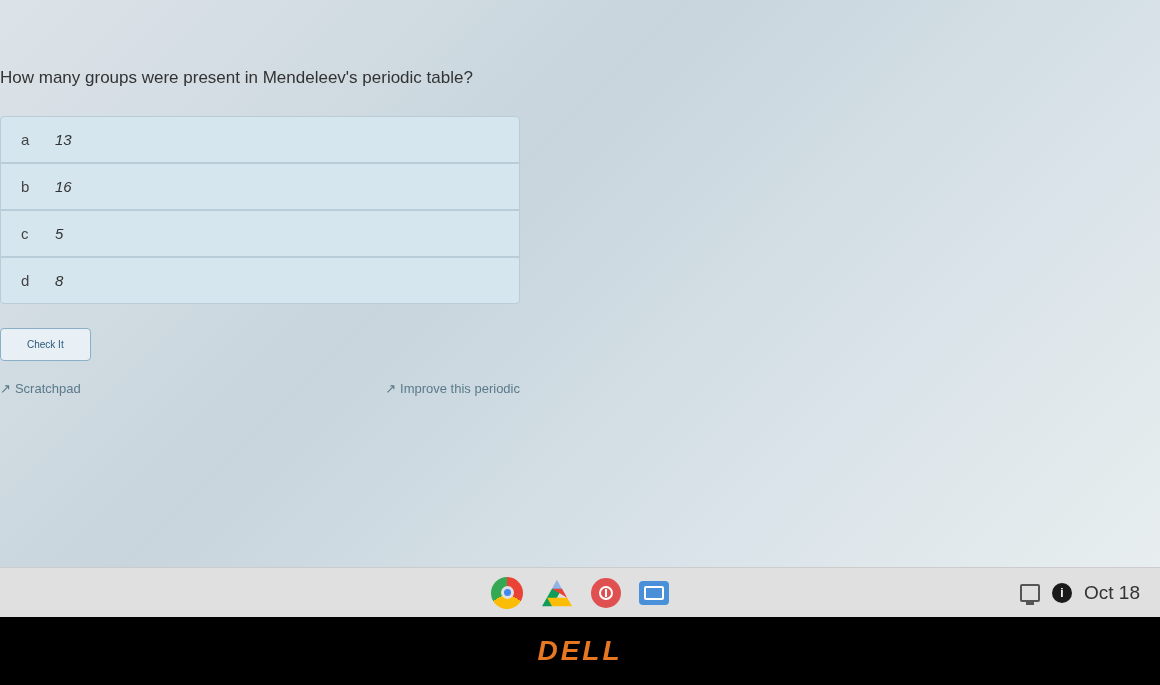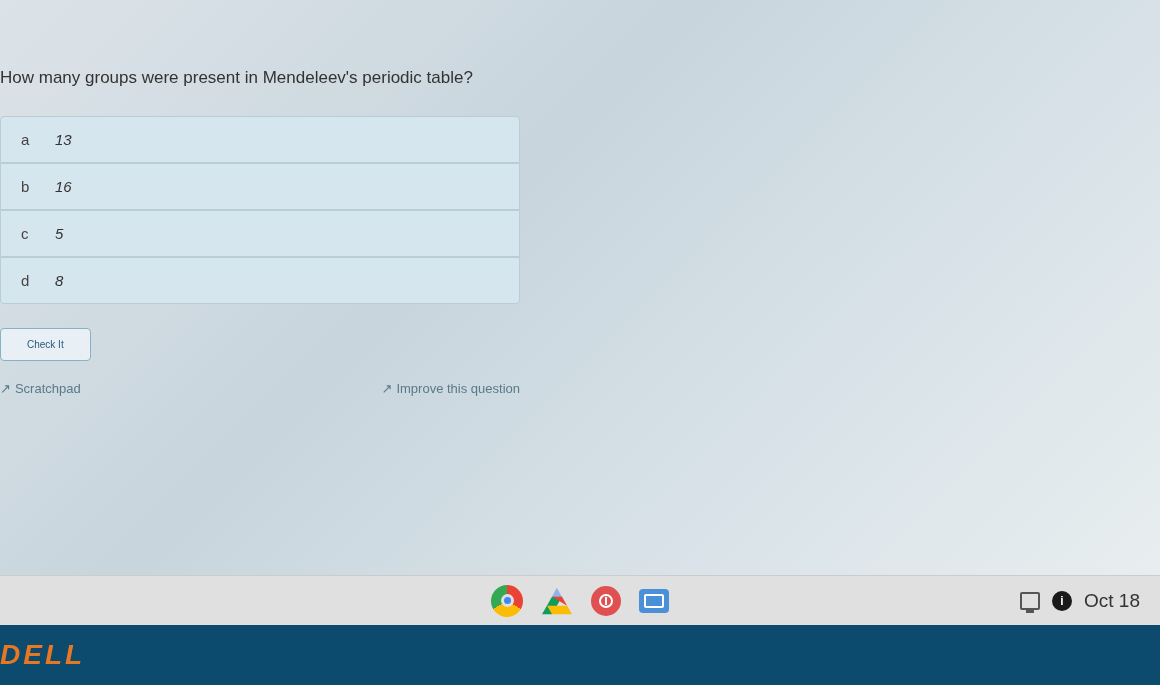--- a/index.html
+++ b/index.html
@@ -162,25 +162,25 @@
       cursor: pointer;
     }
 
     .date-text {
       font-size: 19px;
       color: #333;
     }
 
     
     .dell-bar {
-      height: 60px;
-      background: #0c4a6e;
-      display: flex;
-      align-items: center;
-      justify-content: flex-start;
+      height: 68px;
+      background: #000000;
+      display: flex;
+      align-items: center;
+      justify-content: center;
     }
 
     .dell-logo {
       font-size: 28px;
       font-weight: bold;
       color: #e87722;
       font-style: italic;
       letter-spacing: 3px;
     }
 
@@ -272,21 +272,21 @@
       <button class="check-button">Check It</button>
     </div>
 
     <div class="bottom-links">
       <a class="bottom-link">
         <span>↗</span>
         <span>Scratchpad</span>
       </a>
       <a class="bottom-link">
         <span>↗</span>
-        <span>Improve this question</span>
+        <span>Improve this periodic</span>
       </a>
     </div>
 
   </div>
 </div>
 
 <div class="taskbar">
   <div class="taskbar-icons">
 
     <div class="taskbar-icon" style="background: conic-gradient(#ea4335 0deg 120deg, #fbbc05 120deg 240deg, #34a853 240deg 360deg); border-radius: 50%; position: relative;">

